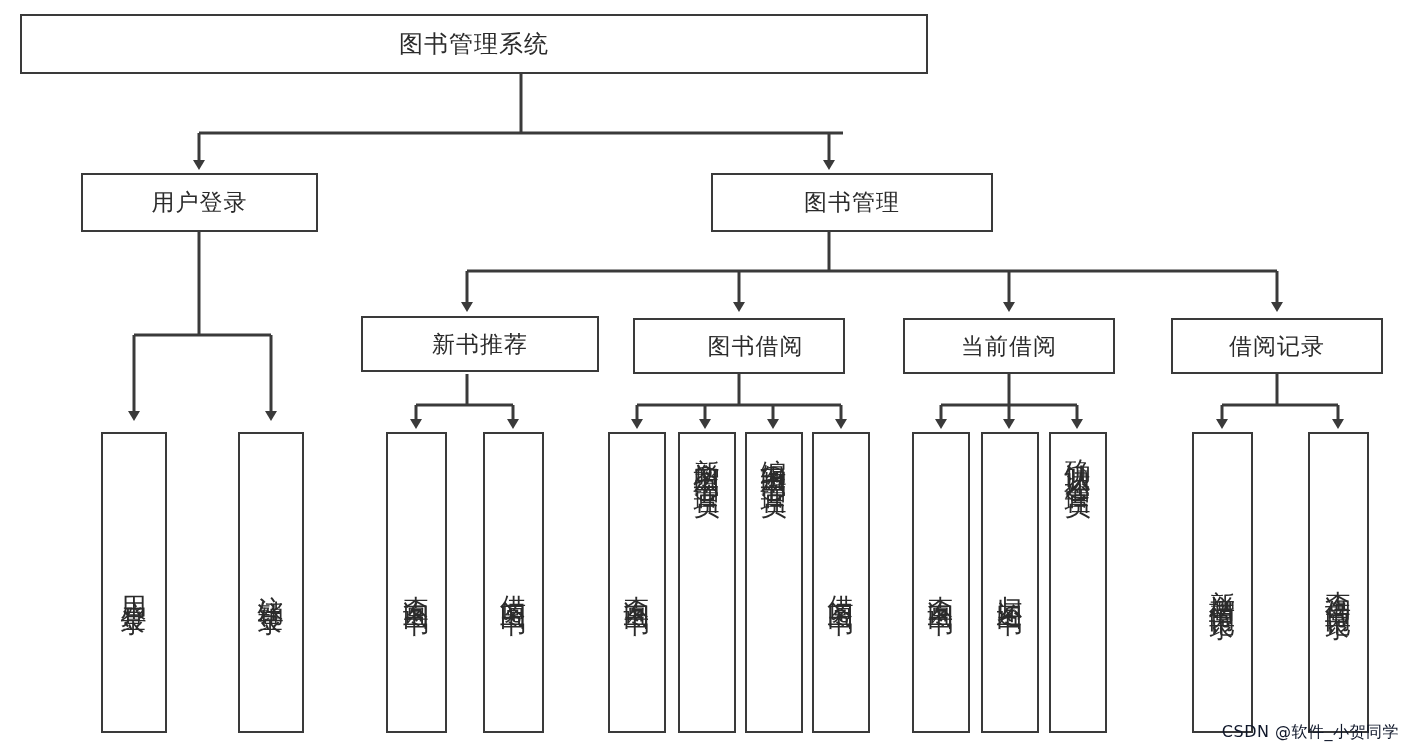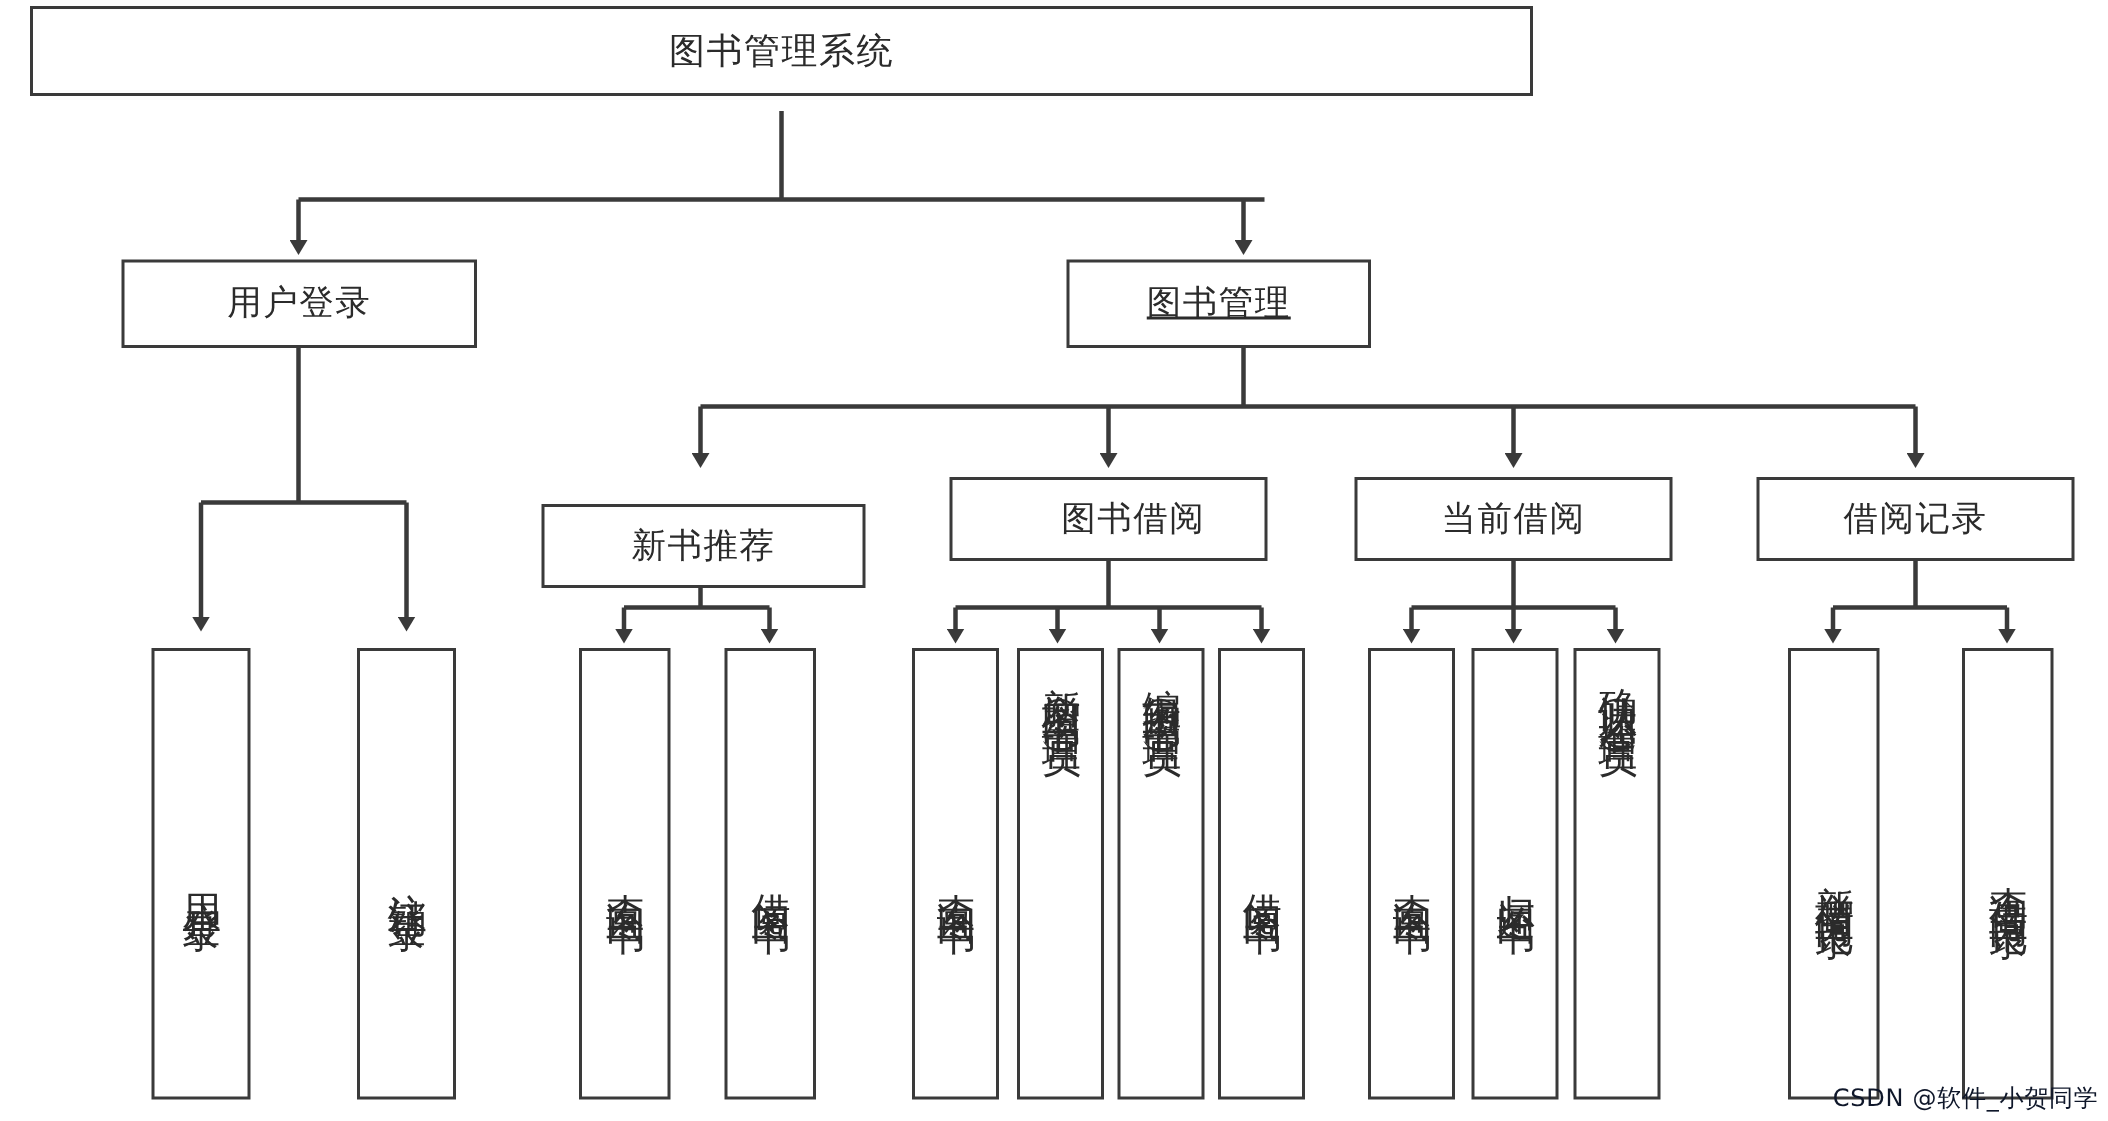--- a/index.html
+++ b/index.html
@@ -125,33 +125,33 @@
       <path d="M1009,405 L1009,420" marker-end="url(#arrow)"></path>
       <path d="M1077,405 L1077,420" marker-end="url(#arrow)"></path>
 
       <path d="M1277,374 L1277,405"></path>
       <path d="M1222,405 L1338,405"></path>
       <path d="M1222,405 L1222,420" marker-end="url(#arrow)"></path>
       <path d="M1338,405 L1338,420" marker-end="url(#arrow)"></path>
     </g>
   </svg>
 
-  <div class="node h-node root" style="left:20px; top:4px; width:1002px; height:60px;">
+  <div class="node h-node root" style="left:20px; top:14px; width:908px; height:60px;">
     <span class="lbl">图书管理系统</span>
   </div>
 
   <div class="node h-node" style="left:81px; top:173px; width:237px; height:59px;">
     <span class="lbl">用户登录</span>
   </div>
 
-  <div class="node h-node" style="left:711px; top:173px; width:203px; height:59px;text-decoration:underline;">
+  <div class="node h-node" style="left:711px; top:173px; width:282px; height:59px;">
     <span class="lbl">图书管理</span>
   </div>
 
-  <div class="node h-node" style="left:361px; top:336px; width:216px; height:56px;">
+  <div class="node h-node" style="left:361px; top:316px; width:238px; height:56px;">
     <span class="lbl">新书推荐</span>
   </div>
 
   <div class="node h-node" style="left:633px; top:318px; width:212px; height:56px;padding-left:33px;">
     <span class="lbl">图书借阅</span>
   </div>
 
   <div class="node h-node" style="left:1171px; top:318px; width:212px; height:56px;">
     <span class="lbl">借阅记录</span>
   </div>

